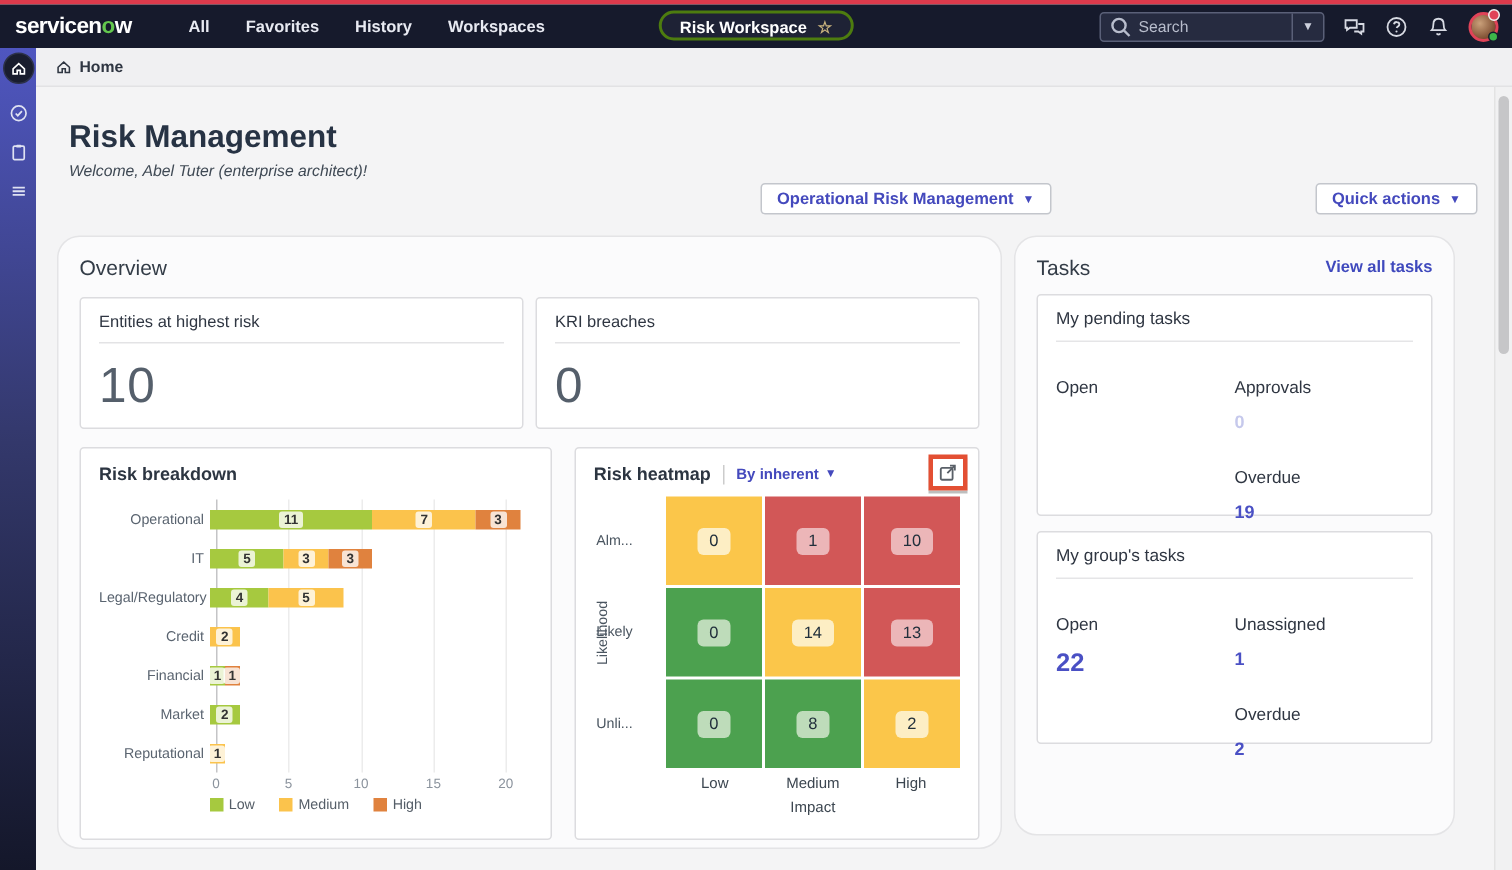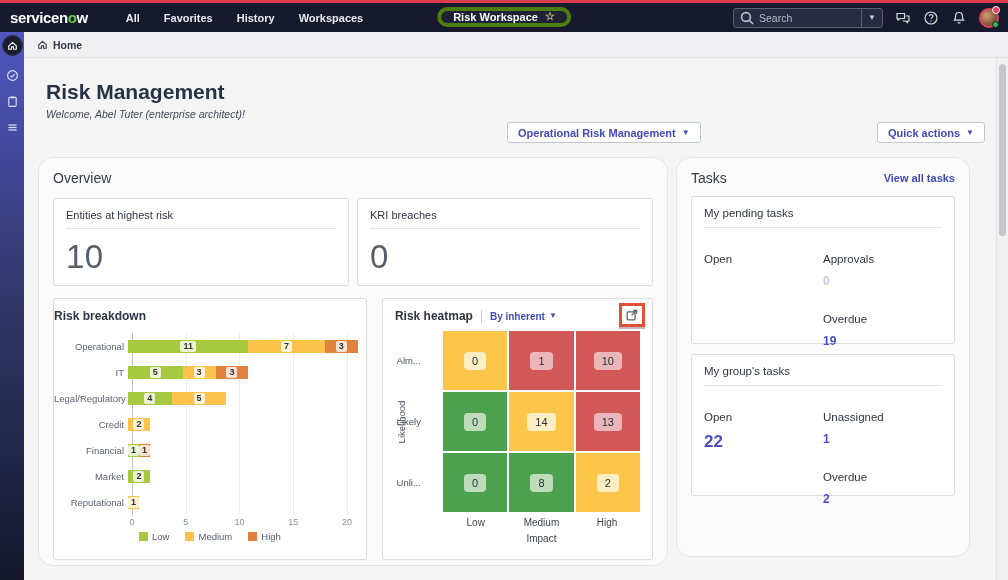--- a/index.html
+++ b/index.html
@@ -8,21 +8,21 @@
     width:1008px; height:580px; position:relative; overflow:hidden;
     font-family:"Liberation Sans", sans-serif; background:#f4f4f5;
   }
   
   .top-strip{position:absolute;top:0;left:0;right:0;height:3px;background:#dd3a4c;}
   .topnav{position:absolute;top:3px;left:0;right:0;height:29px;background:#161a2c;display:flex;align-items:center;color:#eceef5;}
   .logo{margin-left:10px;font-size:15px;font-weight:bold;letter-spacing:-0.4px;color:#fff;cursor:pointer;}
   .logo .green{color:#63c74e;}
   .nav-menu{display:flex;gap:24px;margin-left:38px;font-size:11px;font-weight:600;color:#e8eaf2;}
   .nav-menu span{cursor:pointer;}
-  .pill{position:absolute;left:50%;transform:translateX(-50%);top:4px;height:20px;border:4px solid #4d7c0f;border-radius:11px;background:#1e2235;display:flex;align-items:flex-start;gap:7px;padding:0 12px;font-size:11px;font-weight:bold;color:#fff;cursor:pointer;}
+  .pill{position:absolute;left:50%;transform:translateX(-50%);top:4px;height:20px;border:2px solid #4d7c0f;border-radius:11px;background:#1e2235;display:flex;align-items:flex-end;gap:7px;padding:0 12px;font-size:11px;font-weight:bold;color:#fff;cursor:pointer;}
   .star{color:#c9b37e;font-size:11px;line-height:1;}
   .nav-right{margin-left:auto;display:flex;align-items:center;gap:12px;padding-right:9px;}
   .searchbox{width:150px;height:20px;background:#262b40;border:1px solid #5a6078;border-radius:3px;display:flex;align-items:center;padding-left:5px;}
   .searchbox svg{flex:none;}
   .searchbox input{flex:1;background:transparent;border:none;outline:none;color:#cdd1dd;font-size:10.5px;padding:0 4px;min-width:0;font-family:"Liberation Sans",sans-serif;}
   .searchbox input::placeholder{color:#b8bdcc;}
   .search-divider{width:1px;height:18px;background:#5a6078;}
   .search-caret{width:20px;text-align:center;color:#cdd1dd;font-size:8px;cursor:pointer;}
   .nav-icon{width:16px;height:16px;color:#d7dae3;cursor:pointer;}
   .avatar{position:relative;width:20px;height:20px;border-radius:50%;border:2px solid #e04358;background:radial-gradient(circle at 35% 35%, #caa07a, #7a4a2e 75%);cursor:pointer;}
@@ -46,21 +46,21 @@
   .panel-tasks{left:652px;top:99px;width:294px;height:400px;}
   .panel-h{margin:0;font-size:14px;font-weight:normal;color:#333c47;}
   
   .kpi-row{display:flex;gap:8px;margin-top:12px;}
   .kpi{flex:1;background:#fff;border:1px solid #dcdcdf;border-radius:3px;height:88px;padding:10px 12px;cursor:pointer;}
   .kpi .lbl{font-size:11px;color:#2f3642;padding-bottom:7px;border-bottom:1px solid #e3e3e5;}
   .kpi .val{font-size:33px;color:#555f6b;margin-top:9px;letter-spacing:0.5px;}
   
   .charts-row{display:flex;gap:15px;margin-top:12px;}
   .chart-card{background:#fff;border:1px solid #dcdcdf;border-radius:3px;position:relative;}
-  .bar-card{width:343px;height:262px;padding:10px 0;}
+  .bar-card{width:343px;height:262px;padding:10px 12px;}
   .heat-card{width:294px;height:262px;padding:10px 12px;}
   .chart-title{font-size:12px;font-weight:bold;color:#2c3541;}
   
   .bar-plot{position:relative;margin-top:10px;}
   .gridlines{position:absolute;left:78px;right:6px;top:0;bottom:0;}
   .gridline{position:absolute;top:0;bottom:0;width:1px;background:#ececec;}
   .gridline.zero{background:#c4c4c6;}
   .bar-row{display:flex;align-items:center;height:26px;position:relative;z-index:1;}
   .bar-row .blbl{width:74px;text-align:right;font-size:9.5px;color:#5a6470;padding-right:4px;white-space:nowrap;overflow:hidden;}
   .bar-row .track{flex:1;height:13px;display:flex;margin-right:6px;}

